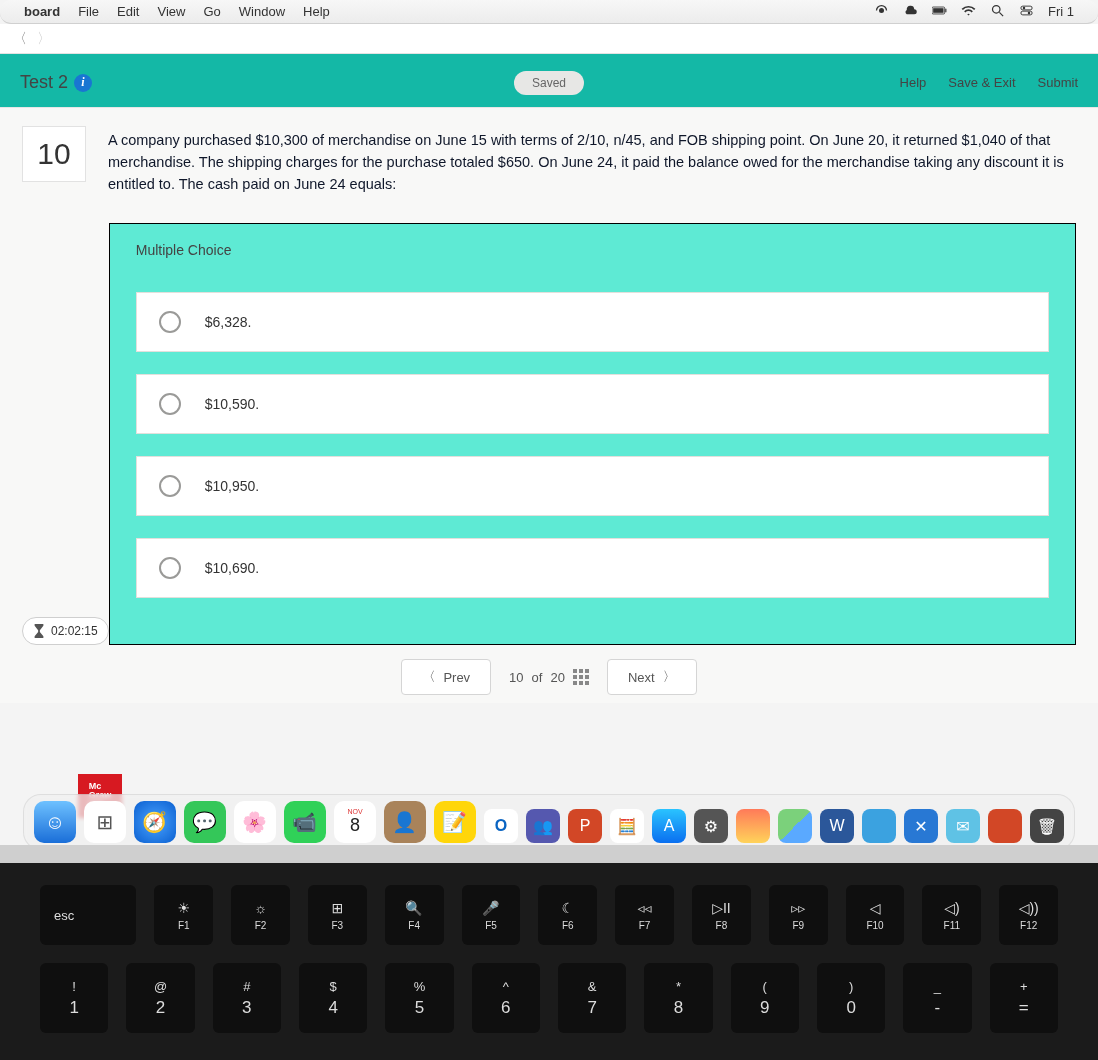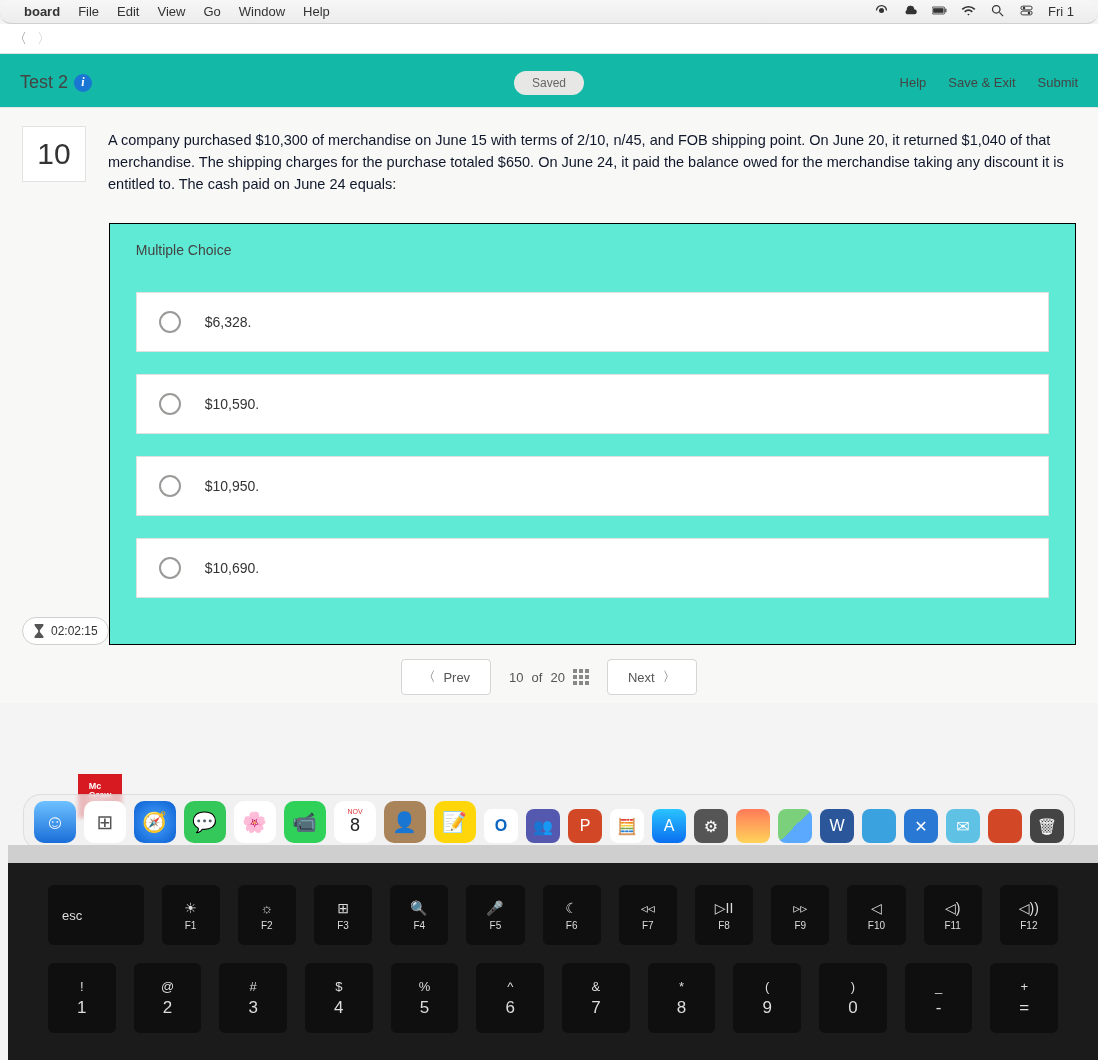--- a/index.html
+++ b/index.html
@@ -138,21 +138,21 @@
   }
   .dock .app {
     width: 42px; height: 42px; border-radius: 10px;
     display: flex; align-items: center; justify-content: center;
     font-size: 20px; color: #fff;
   }
   .dock .app.small { width: 34px; height: 34px; border-radius: 8px; font-size: 16px; }
 
   
   .laptop-edge {
-    position: fixed; left: 8px; right: 0; bottom: 0; height: 215px;
+    position: fixed; left: 0; right: 0; bottom: 0; height: 215px;
     background: linear-gradient(#cfcfcf 0 18px, #1b1b1b 18px 100%);
   }
   .fn-row {
     position: absolute; left: 40px; right: 40px; top: 40px;
     display: flex; gap: 18px; justify-content: space-between;
   }
   .key {
     flex: 1; height: 60px; background: #0f0f0f; border-radius: 6px;
     color: #ddd; font-size: 10px;
     display: flex; flex-direction: column; align-items: center; justify-content: center; gap: 4px;

